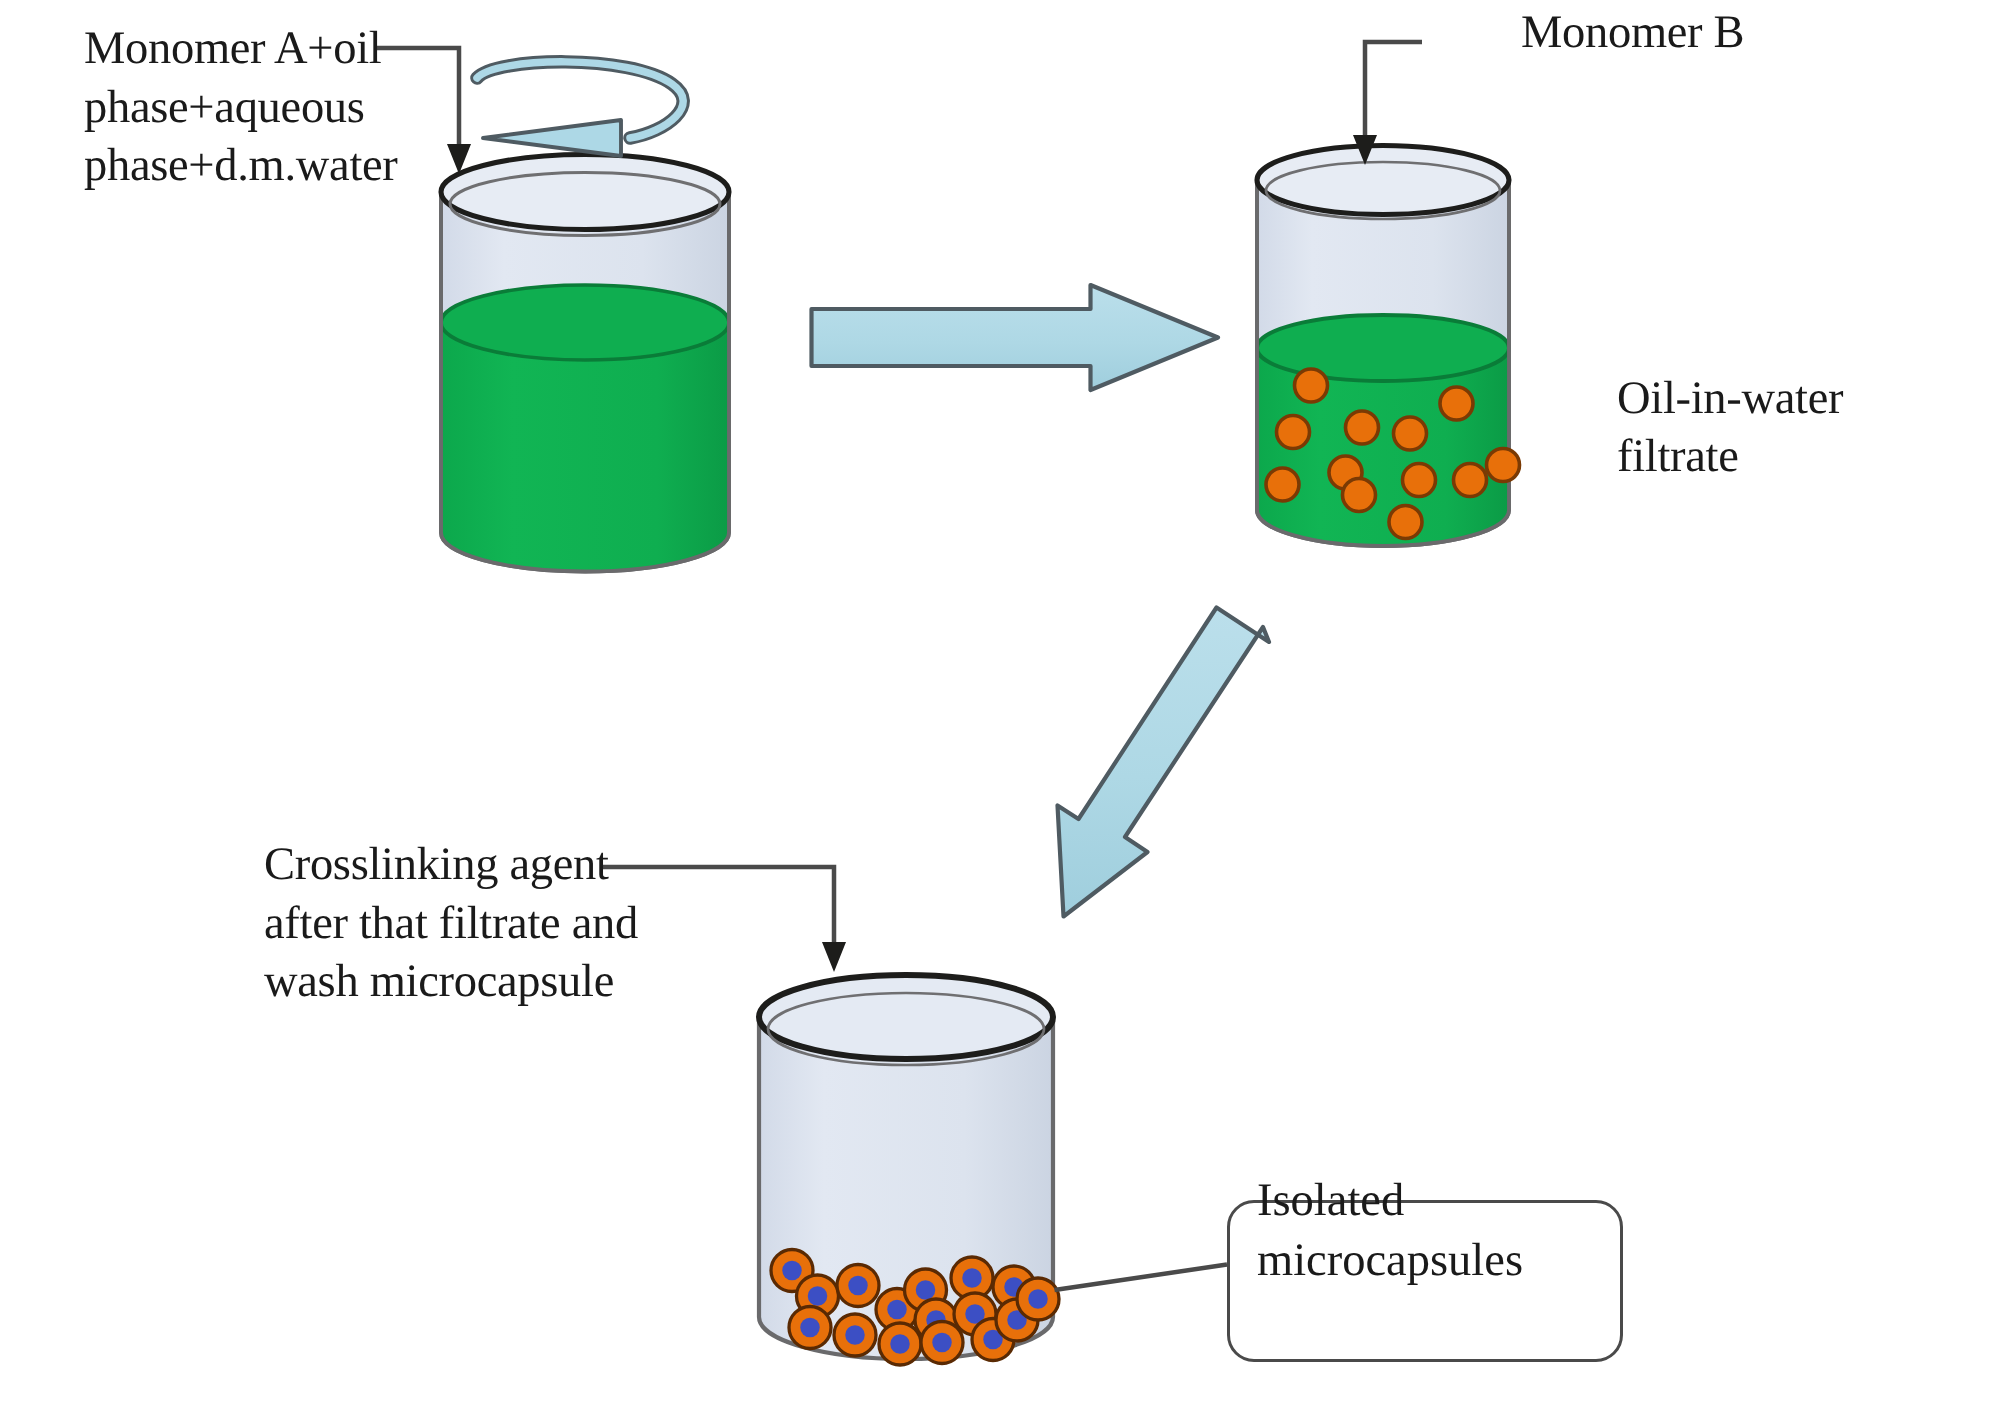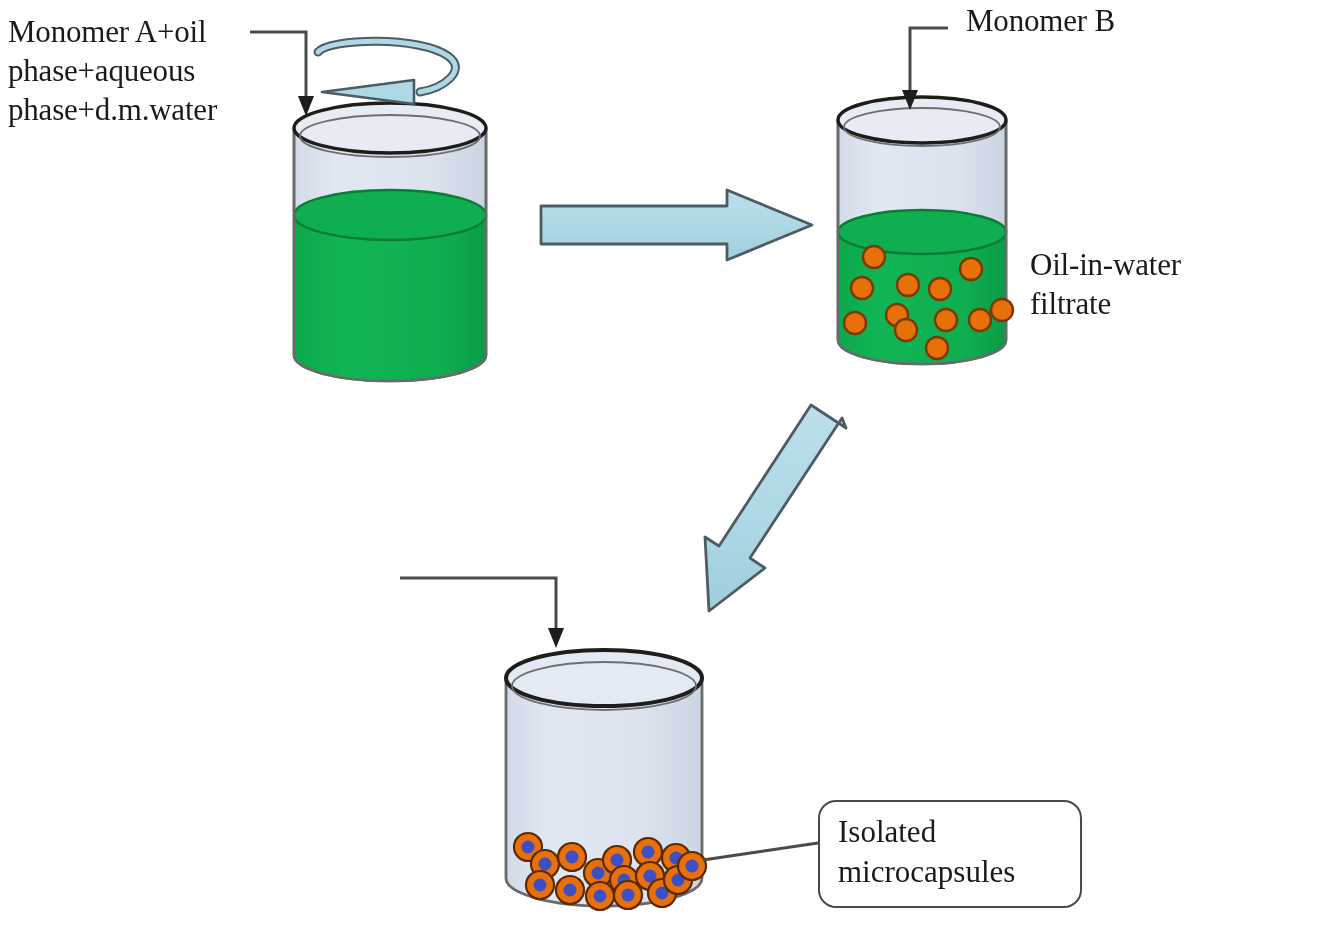--- a/index.html
+++ b/index.html
@@ -16,20 +16,21 @@
     font-family: "Liberation Serif", "DejaVu Serif", serif;
   }
   .label {
     position: absolute;
     color: #1a1a1a;
     font-family: "Liberation Serif", "DejaVu Serif", serif;
     font-size: 31px;
     line-height: 39px;
     white-space: pre-line;
     letter-spacing: -0.2px;
+    margin-left: 48px;
   }
   .svg-layer {
     position: absolute;
     left: 0;
     top: 0;
     width: 1328px;
     height: 934px;
   }
   .callout-box {
     position: absolute;
@@ -222,18 +223,21 @@
 
   <div class="label" style="left:8px; top:12px; width:270px;">Monomer A+oil
 phase+aqueous
 phase+d.m.water</div>
 
   <div class="label" style="left:966px; top:1px; width:260px;">Monomer B</div>
 
   <div class="label" style="left:1030px; top:245px; width:260px;">Oil-in-water
 filtrate</div>
 
+  <div class="label" style="left:128px; top:556px; width:330px;">Crosslinking agent
+after that filtrate and
+wash microcapsule</div>
 
   <div class="callout-box" style="left:818px; top:800px; width:264px; height:108px;"></div>
-  <div class="callout-text" style="left:838px; top:812px; width:240px;">Isolated
+  <div class="callout-text" style="left:838px; top:780px; width:240px;">Isolated
 microcapsules</div>
 
 </div>
 
 </body></html>

